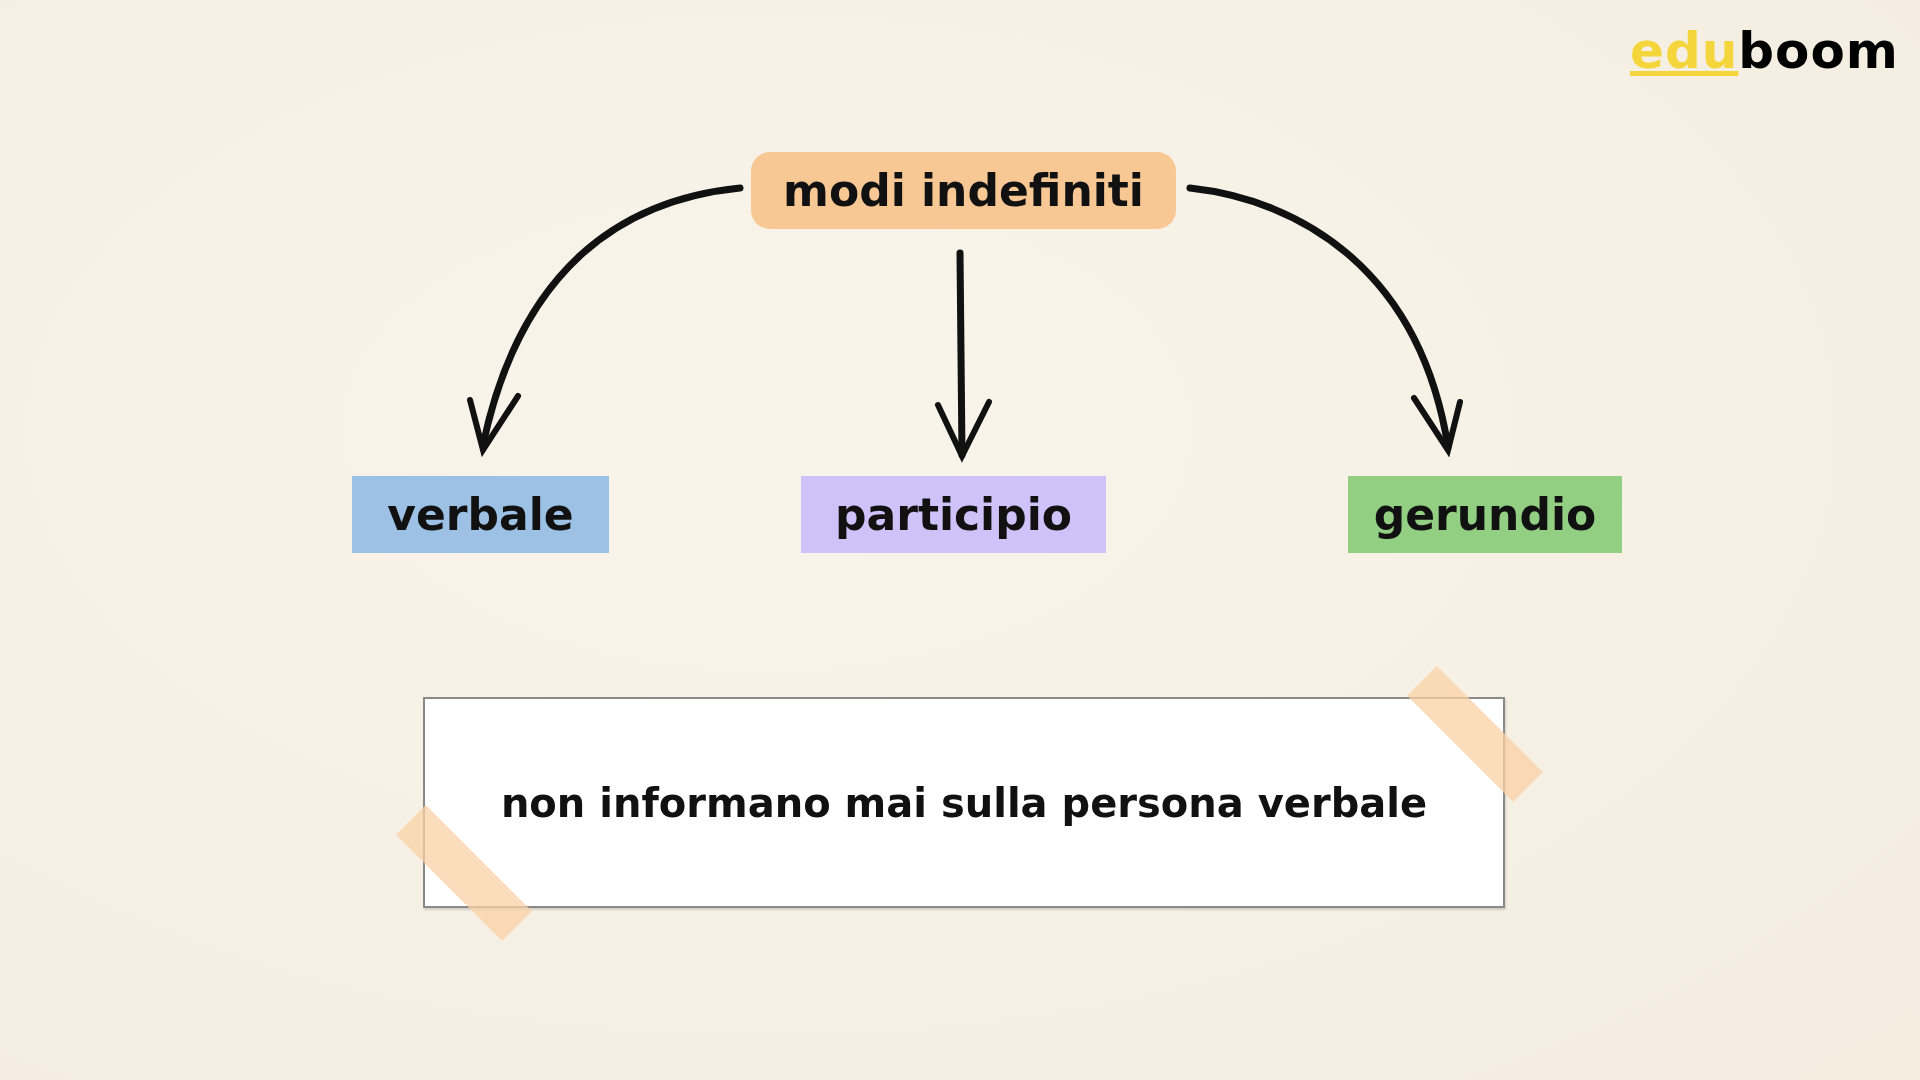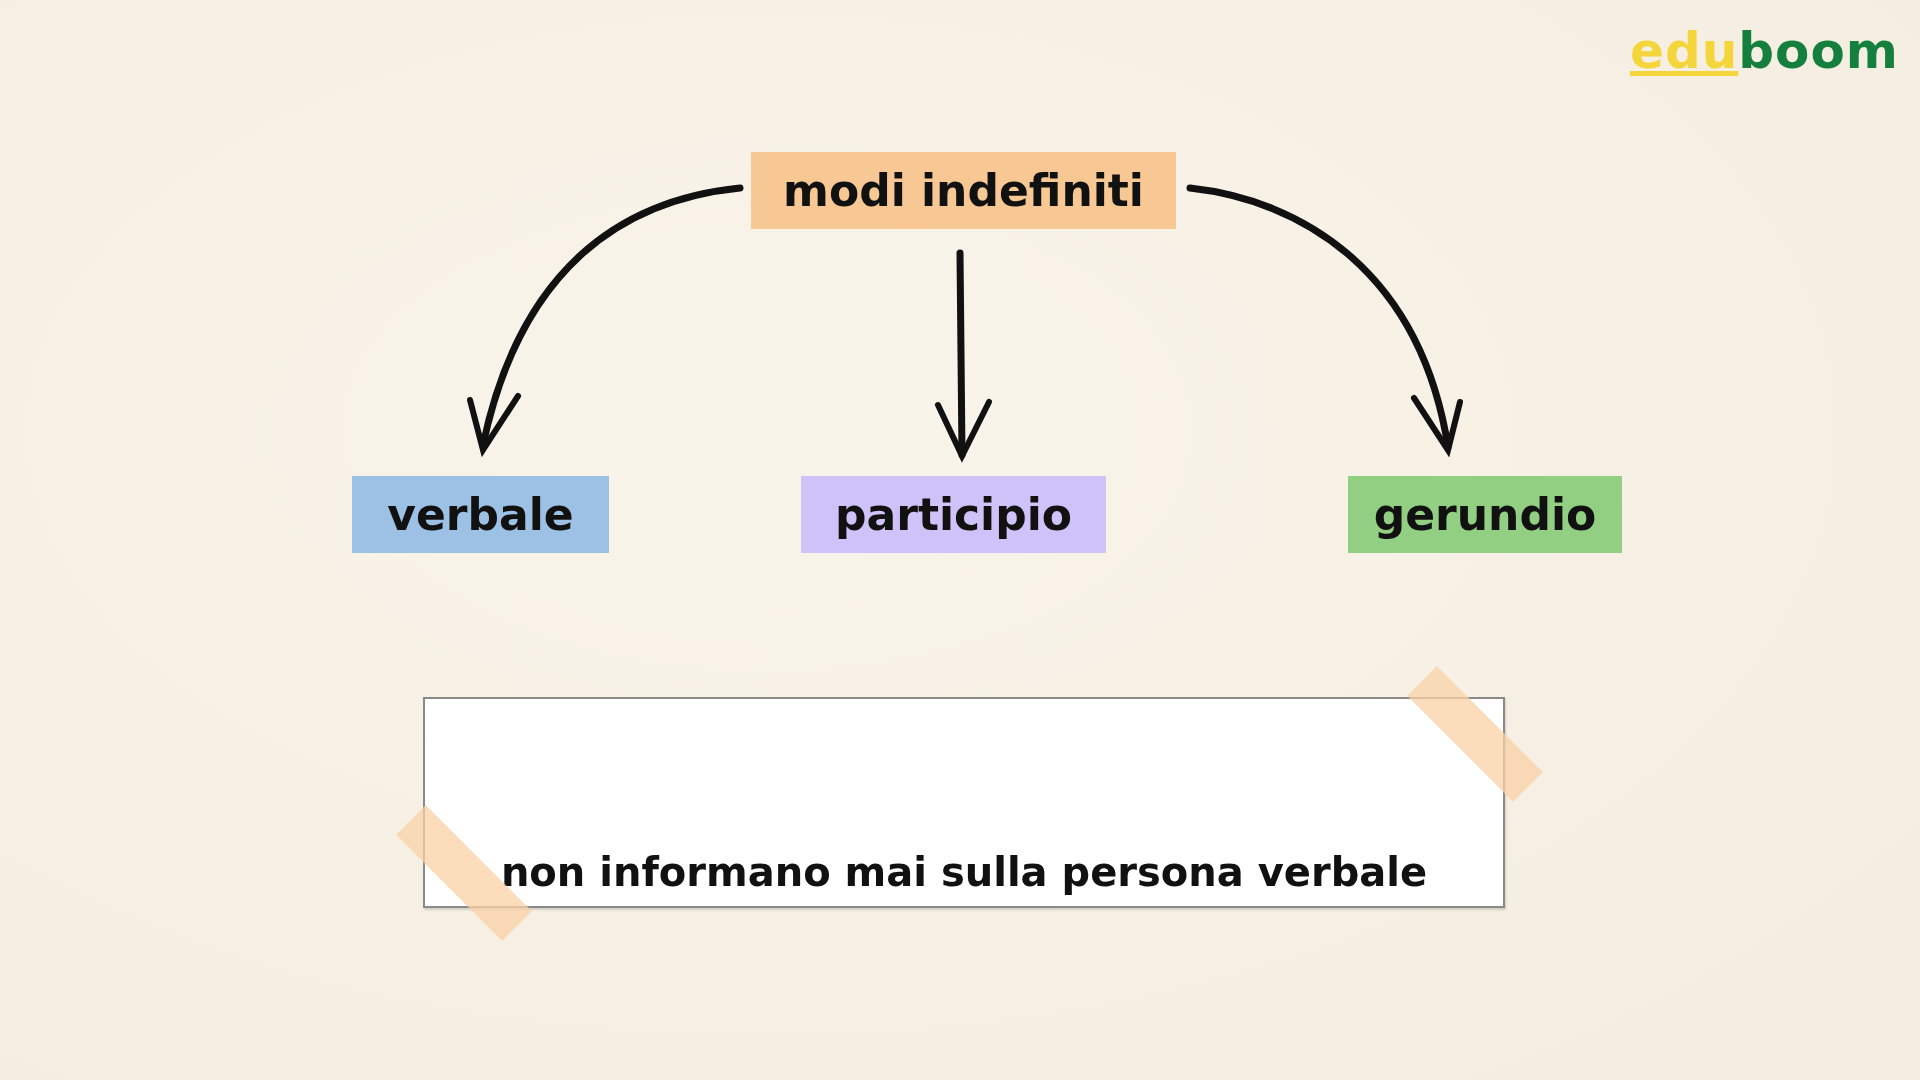--- a/index.html
+++ b/index.html
@@ -6,34 +6,34 @@
   body {
     width:1920px; height:1080px; overflow:hidden; position:relative;
     background: radial-gradient(ellipse at 40% 40%, #f9f4ea 0%, #f6f0e4 60%, #f3ecdf 100%);
     font-family: "DejaVu Sans", sans-serif;
   }
   .logo {
     position:absolute; left:1630px; top:22px;
     font-family:"DejaVu Sans", sans-serif; font-weight:bold; font-size:50px; letter-spacing:1px;
   }
   .logo .a { color:#f4d63c;text-decoration:underline; }
-  .logo .b { color:#15803d;margin-top:31px; }
+  .logo .b { color:#000000;margin-top:31px; }
   .box {
     position:absolute; display:flex; align-items:center; justify-content:center;
     color:#111; font-weight:bold; font-family:"DejaVu Sans", sans-serif;
   }
-  .top { left:751px; top:152px; width:425px; height:77px; background:#f8c894; font-size:44px; }
+  .top { left:751px; top:152px; width:425px; height:77px; background:#f8c894; font-size:44px;border-radius:19px; }
   .inf { left:352px; top:476px; width:257px; height:77px; background:#9cc1e4; font-size:44px; }
   .par { left:801px; top:476px; width:305px; height:77px; background:#cfc2f8; font-size:44px; }
   .ger { left:1317px; top:476px; width:274px; height:77px; background:#92cf82; font-size:44px;margin-left:31px; }
   svg.arrows { position:absolute; left:0; top:0; }
   .card {
     position:absolute; left:423px; top:697px; width:1078px; height:207px;
     background:#fff; border:2px solid #8a8a8a; box-shadow: 1px 2px 2px rgba(0,0,0,0.15);
-    display:flex; flex-direction:column; align-items:center; justify-content:flex-end;
+    display:flex; flex-direction:column; align-items:center; justify-content:center;
     font-family:"DejaVu Sans", sans-serif; font-weight:bold; font-size:40px; color:#111; line-height:68px;
   }
   .tape {
     position:absolute; width:150px; height:42px; background:rgba(250,210,165,0.75);
     transform: rotate(45deg);
   }
   .tape1 { left:1400px; top:713px; }
   .tape2 { left:389px; top:852px; }
 </style>
 </head>

